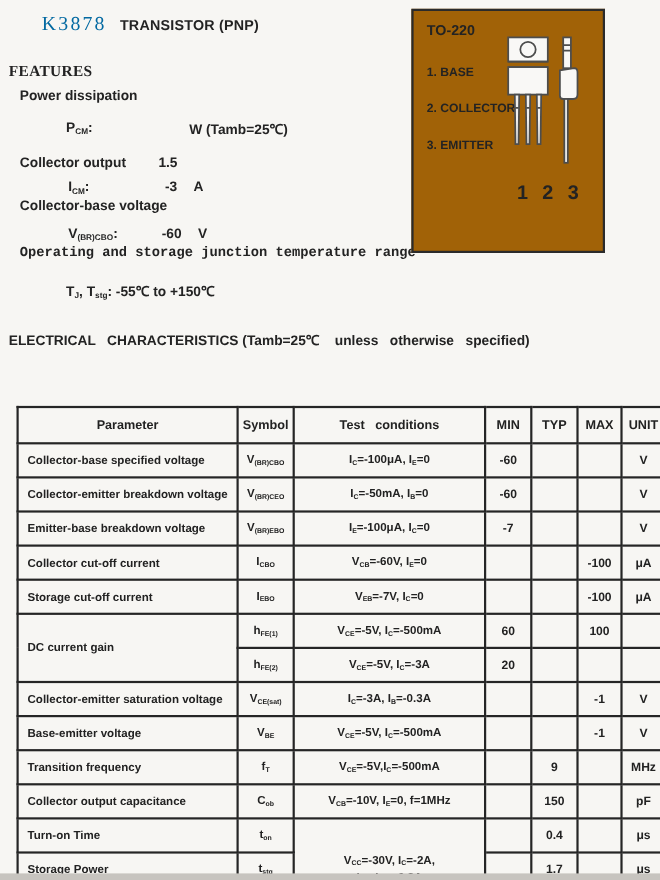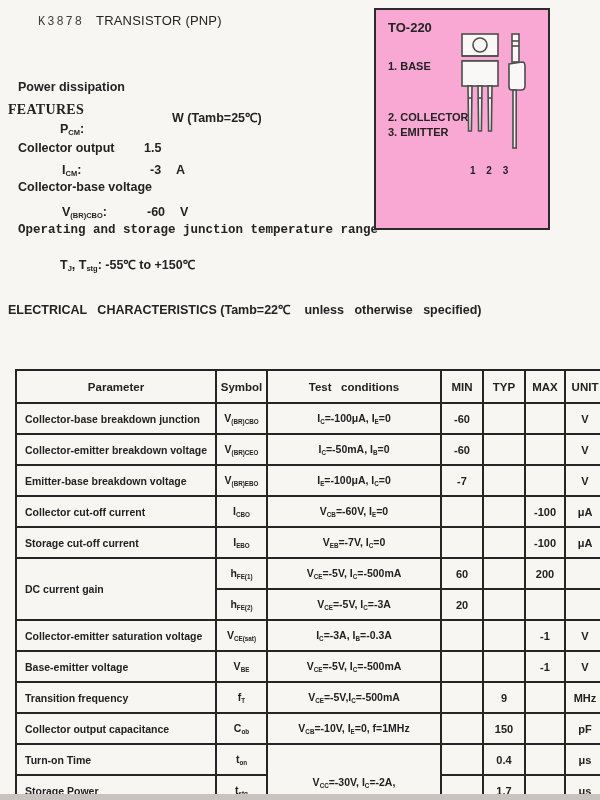--- a/index.html
+++ b/index.html
@@ -8,42 +8,42 @@
     background:#f7f6f3;
     font-family:"Liberation Sans", sans-serif;
     color:#232323;
   }
   .abs{position:absolute;}
   sub{font-size:0.60em;vertical-align:-0.28em;letter-spacing:0;}
 
   
   .part-line{left:38px;top:11px;white-space:nowrap;}
   .part-number{
-    font-family:Liberation Mono, monospace;
-    font-size:12px;letter-spacing:2px;color:#404040;
-  }
-  .part-kind{font-size:13px;font-weight:normal;margin-left:12px;letter-spacing:0.2px;}
+    font-family:Liberation Serif, serif;
+    font-size:18px;letter-spacing:2px;color:#0369a1;
+  }
+  .part-kind{font-size:13px;font-weight:bold;margin-left:12px;letter-spacing:0.2px;}
 
   .features-heading{
     left:8px;top:58px;
     font-family:"Liberation Serif", serif;
-    font-weight:bold;font-size:14px;letter-spacing:0.3px;margin-top:44px;
+    font-weight:bold;font-size:14px;letter-spacing:0.3px;
   }
   .feat{font-size:12.5px;font-weight:bold;white-space:nowrap;}
 
   
   .pkg-box{
     left:374px;top:8px;width:172px;height:218px;
-    border:2px solid #2b2b2b;background:#f9a8d4;
+    border:2px solid #2b2b2b;background:#a16207;
   }
   .pkg-title{position:absolute;left:12px;top:10px;font-size:13px;font-weight:bold;}
   .pkg-pin{position:absolute;left:12px;font-size:11px;font-weight:bold;white-space:nowrap;}
-  .pkg-pin1{top:50px;} .pkg-pin2{top:101px;} .pkg-pin3{top:116px;}
+  .pkg-pin1{top:50px;} .pkg-pin2{top:83px;} .pkg-pin3{top:116px;}
   .pkg-svg{position:absolute;left:80px;top:22px;}
-  .pkg-nums{position:absolute;left:94px;top:155px;font-size:10px;font-weight:bold;letter-spacing:4px;text-align:center;}
+  .pkg-nums{position:absolute;left:94px;top:155px;font-size:18px;font-weight:bold;letter-spacing:4px;text-align:center;}
 
   
   .elec-title{
     left:8px;top:301px;font-size:12.5px;font-weight:bold;white-space:pre;
   }
   .spec-table{
     position:absolute;left:15px;top:326px;
     border-collapse:collapse;table-layout:fixed;width:589px;
     font-family:Liberation Sans, sans-serif;
     margin-top:43px;
@@ -66,21 +66,21 @@
 </head>
 <body>
 
 <div class="abs part-line">
   <span class="part-number">K3878</span><span class="part-kind">TRANSISTOR (PNP)</span>
 </div>
 
 <div class="abs features-heading">FEATURES</div>
 
 <div class="abs feat" style="left:18px;top:80px;text-align:right;">Power dissipation</div>
-<div class="abs feat" style="left:60px;top:122px;">P<sub>CM</sub>:</div>
+<div class="abs feat" style="left:60px;top:109px;">P<sub>CM</sub>:</div>
 <div class="abs feat" style="left:144px;top:109px;margin-top:32px;">1.5</div>
 <div class="abs feat" style="left:172px;top:109px;">W (Tamb=25℃)</div>
 
 <div class="abs feat" style="left:18px;top:141px;">Collector output</div>
 <div class="abs feat" style="left:62px;top:163px;">I<sub>CM</sub>:</div>
 <div class="abs feat" style="left:150px;top:163px;">-3</div>
 <div class="abs feat" style="left:176px;top:163px;">A</div>
 
 <div class="abs feat" style="left:18px;top:180px;">Collector-base voltage</div>
 <div class="abs feat" style="left:62px;top:205px;">V<sub>(BR)CBO</sub>:</div>
@@ -117,21 +117,21 @@
     <line x1="56" y1="14" x2="63" y2="14"></line>
 
     <path d="M53,32 L66,30 Q69,30 69,34 L69,54 Q69,58 65,58 L56,58 Q53,58 53,55 Z" fill="#f9f8f6"></path>
 
     <rect x="57" y="58" width="3.2" height="58" fill="#f1f0ee"></rect>
   </svg>
 
   <div class="pkg-nums">1 2 3</div>
 </div>
 
-<div class="abs elec-title">ELECTRICAL   CHARACTERISTICS (Tamb=22℃    unless   otherwise   specified)</div>
+<div class="abs elec-title">ELECTRICAL   CHARACTERISTICS (Tamb=25℃    unless   otherwise   specified)</div>
 
 <table class="spec-table">
   <colgroup>
     <col style="width:200px">
       <col style="width:51px">
       <col style="width:174px">
     <col style="width:42px">
       <col style="width:42px">
       <col style="width:40px">
       <col style="width:40px">
@@ -141,21 +141,21 @@
     <th>Parameter</th>
     <th>Symbol</th>
     <th>Test   conditions</th>
     <th>MIN</th>
     <th>TYP</th>
     <th>MAX</th>
     <th>UNIT</th>
   </tr>
 
   <tr>
-    <td class="param">Collector-base breakdown junction</td>
+    <td class="param">Collector-base specified voltage</td>
     <td class="sym">V<sub>(BR)CBO</sub></td>
     <td class="cond">I<sub>C</sub>=-100μA, I<sub>E</sub>=0</td>
     <td class="num">-60</td>
     <td class="num"></td>
     <td class="num"></td>
     <td class="unit">V</td>
   </tr>
 
   <tr>
     <td class="param">Collector-emitter breakdown voltage</td>
@@ -196,21 +196,21 @@
     <td class="num">-100</td>
     <td class="unit">μA</td>
   </tr>
 
   <tr>
     <td class="param" rowspan="2">DC current gain</td>
     <td class="sym">h<sub>FE(1)</sub></td>
     <td class="cond">V<sub>CE</sub>=-5V, I<sub>C</sub>=-500mA</td>
     <td class="num">60</td>
     <td class="num"></td>
-    <td class="num">200</td>
+    <td class="num">100</td>
     <td class="unit"></td>
   </tr>
 
   <tr>
     <td class="sym">h<sub>FE(2)</sub></td>
     <td class="cond">V<sub>CE</sub>=-5V, I<sub>C</sub>=-3A</td>
     <td class="num">20</td>
     <td class="num"></td>
     <td class="num"></td>
     <td class="unit"></td>

